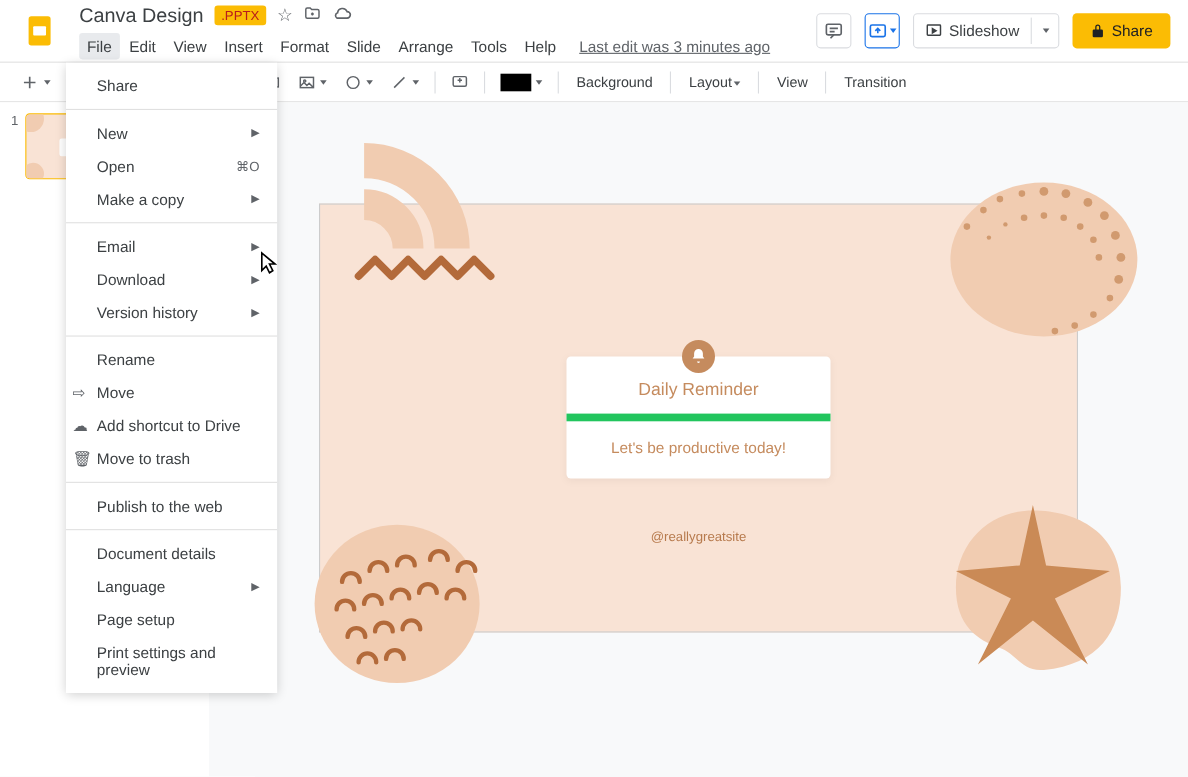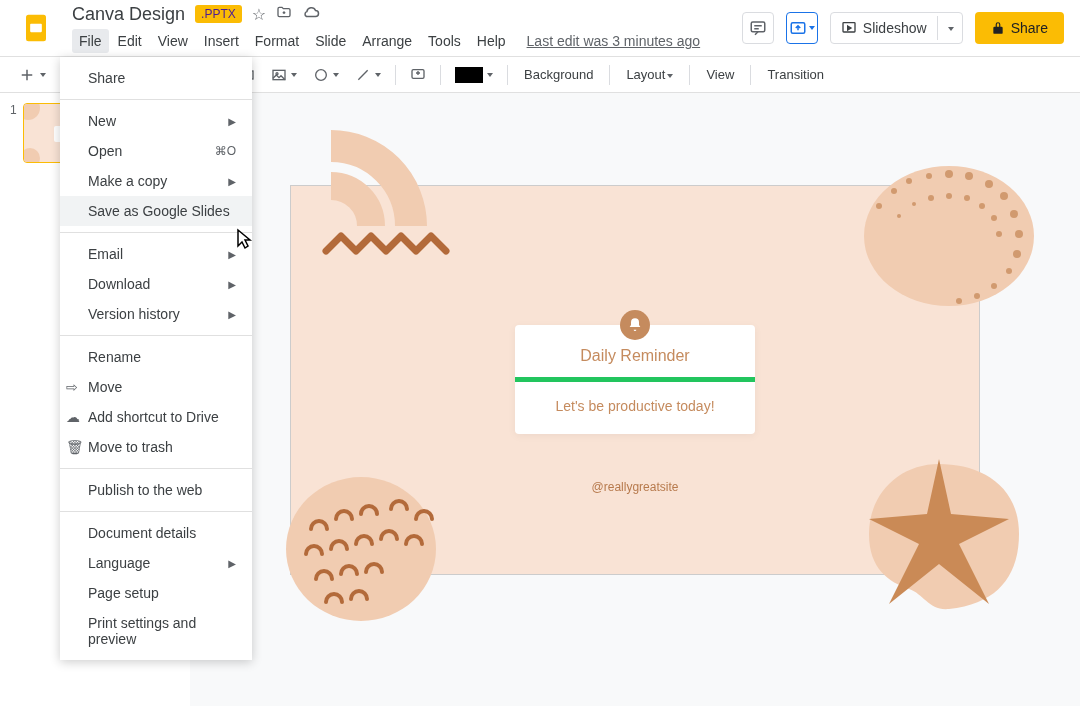--- a/index.html
+++ b/index.html
@@ -5,21 +5,21 @@
 * { margin: 0; padding: 0; box-sizing: border-box; font-family: Arial, Helvetica, sans-serif; }
 body { width: 1080px; height: 706px; overflow: hidden; background: #fff; position: relative; }
 
 
 .header { height: 57px; display: flex; align-items: center; padding: 0 16px; border-bottom: 1px solid #e0e0e0; }
 .logo { width: 40px; height: 40px; display: flex; align-items: center; justify-content: center; margin-right: 16px; }
 .logo svg { width: 30px; height: 30px; }
 .title-area { display: flex; flex-direction: column; flex: 1; }
 .title-row { display: flex; align-items: center; gap: 10px; }
 .doc-title { font-size: 18px; color: #3c4043; }
-.badge { background: #fbbc04; color: #4c1d95; font-size: 12px; font-weight: 500; padding: 2px 6px; border-radius: 3px; }
+.badge { background: #fbbc04; color: #b91c1c; font-size: 12px; font-weight: 500; padding: 2px 6px; border-radius: 3px; }
 .title-icon { color: #5f6368; font-size: 16px; }
 .menubar { display: flex; gap: 2px; margin-top: 4px; align-items: center; }
 .menu-item { font-size: 14px; color: #3c4043; padding: 4px 7px; cursor: pointer; }
 .menu-item.active { background: #e8eaed; border-radius: 3px; }
 .last-edit { font-size: 14px; color: #5f6368; text-decoration: underline; margin-left: 12px; cursor: pointer; }
 .header-right { display: flex; align-items: center; gap: 12px; }
 .icon-btn { width: 32px; height: 32px; display: flex; align-items: center; justify-content: center; border: 1px solid #dadce0; border-radius: 4px; cursor: pointer; color: #5f6368; }
 .present-btn { display: flex; align-items: center; border: 1px solid #dadce0; border-radius: 4px; cursor: pointer; }
 .present-btn .present-main { display: flex; align-items: center; gap: 6px; padding: 4px 10px; font-size: 14px; color: #3c4043; border-right: 1px solid #dadce0; }
 .present-btn .present-drop { padding: 6px 8px; color: #5f6368; }
@@ -47,21 +47,21 @@
 .abs { position: absolute; }
 .shape-arc { width: 200px; height: 200px; left: -60px; top: -60px; }
 .shape-zig { left: 30px; top: 40px; }
 .shape-blob { right: -60px; top: -30px; width: 200px; height: 170px; }
 .shape-blob2 { left: -10px; bottom: -60px; width: 180px; height: 180px; }
 .shape-star { right: -40px; bottom: -40px; width: 160px; height: 160px; }
 .shape-blob3 { right: -60px; bottom: -60px; width: 200px; height: 200px; }
 
 .card { background: #fff; border-radius: 4px; padding: 0; width: 240px; z-index: 2; box-shadow: 0 2px 8px rgba(0,0,0,0.05); position: relative; }
 .bell-circle { width: 30px; height: 30px; background: #c58b5e; border-radius: 50%; display: flex; align-items: center; justify-content: center; position: absolute; top: -15px; left: 50%; transform: translateX(-50%); }
-.card-title { text-align: center; color: #c58b5e; font-size: 16px; padding: 22px 0 12px; border-bottom: 5px solid #22c55e; }
+.card-title { text-align: center; color: #c58b5e; font-size: 16px; padding: 22px 0 12px; border-bottom: 7px solid #22c55e; }
 .card-body { text-align: center; color: #c58b5e; font-size: 14px; padding: 16px 0 20px; }
 .handle { position: absolute; bottom: -60px; left: 50%; transform: translateX(-50%); color: #b77a4d; font-size: 12px; }
 
 
 .dropdown { position: absolute; left: 60px; top: 57px; width: 192px; background: #fff; box-shadow: 0 2px 10px rgba(0,0,0,0.2); z-index: 100; padding: 6px 0; }
 .dd-item { display: flex; align-items: center; justify-content: space-between; padding: 7px 16px 7px 28px; font-size: 14px; color: #3c4043; cursor: pointer; position: relative; }
 .dd-item.hover { background: #f1f3f4; }
 .dd-item.with-icon { padding-left: 28px; }
 .dd-item .dd-icon { position: absolute; left: 6px; color: #5f6368; font-size: 14px; }
 .dd-submenu { color: #5f6368; font-size: 10px; }
@@ -310,23 +310,20 @@
       <span class="dd-submenu">▶</span>
     </div>
   <div class="dd-item">
       <span>Open</span>
       <span class="dd-shortcut">⌘O</span>
     </div>
   <div class="dd-item">
       <span>Make a copy</span>
       <span class="dd-submenu">▶</span>
     </div>
-  <div class="dd-item hover">
-      <span>Save as Google Slides</span>
-    </div>
   <div class="dd-sep"></div>
   <div class="dd-item">
       <span>Email</span>
       <span class="dd-submenu">▶</span>
     </div>
   <div class="dd-item">
       <span>Download</span>
       <span class="dd-submenu">▶</span>
     </div>
   <div class="dd-item">

